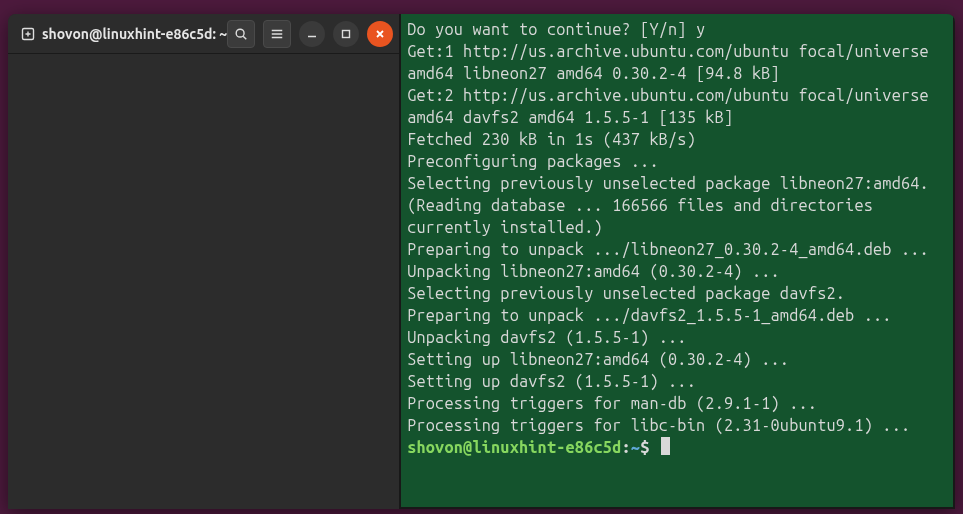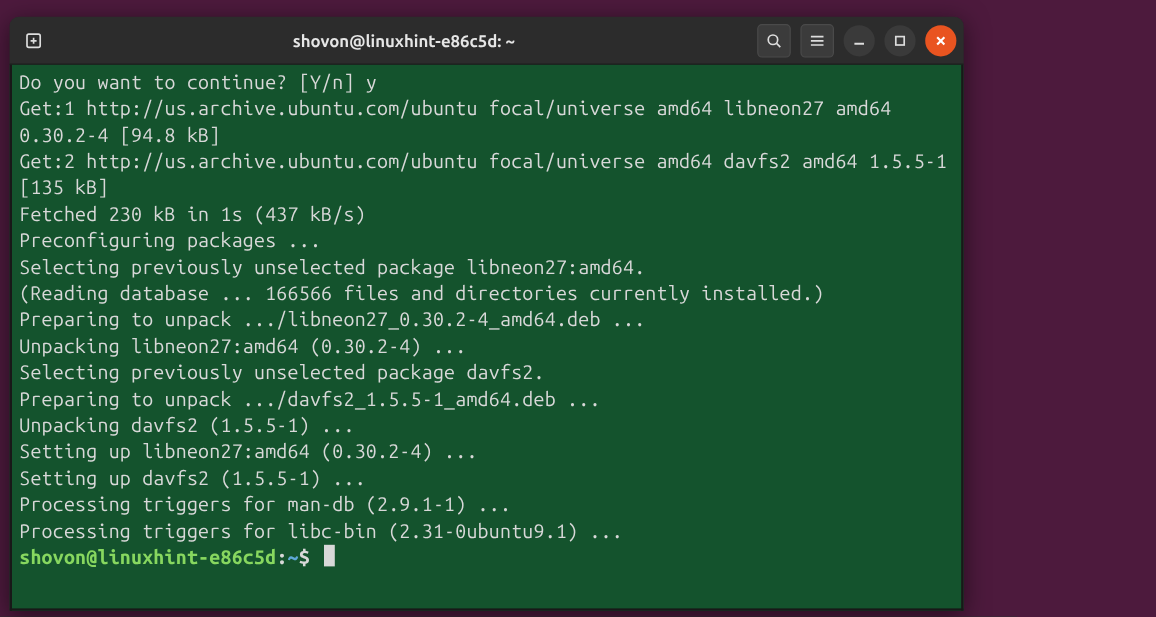--- a/index.html
+++ b/index.html
@@ -7,27 +7,27 @@
       background: #4d1a3d;
       font-family: "Ubuntu Mono", "DejaVu Sans Mono", monospace;
       width: 963px;
       height: 514px;
       overflow: hidden;
     }
     .window {
       position: absolute;
       top: 14px;
       left: 8px;
-      width: 795px;
+      width: 947px;
       height: 495px;
       background: #2c2c2c;
       border-radius: 8px 8px 0 0;
       box-shadow: 0 4px 20px rgba(0,0,0,0.5);
       display: flex;
-      flex-direction: column;
+      flex-direction: row;
       overflow: hidden;
     }
     .titlebar {
       height: 40px;
       background: #2c2c2c;
       display: flex;
       align-items: center;
       padding: 0 6px;
       border-bottom: 1px solid #1a1a1a;
       flex-shrink: 0;

